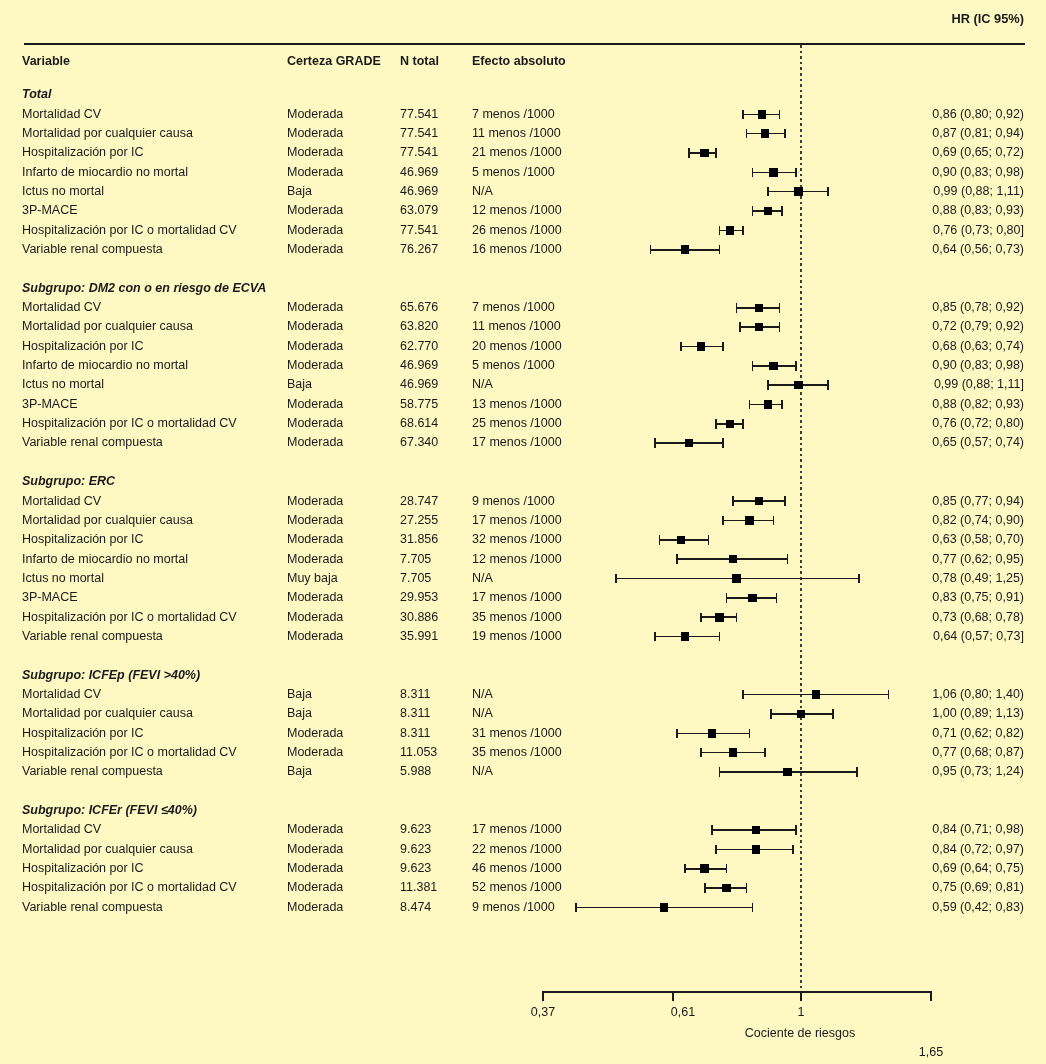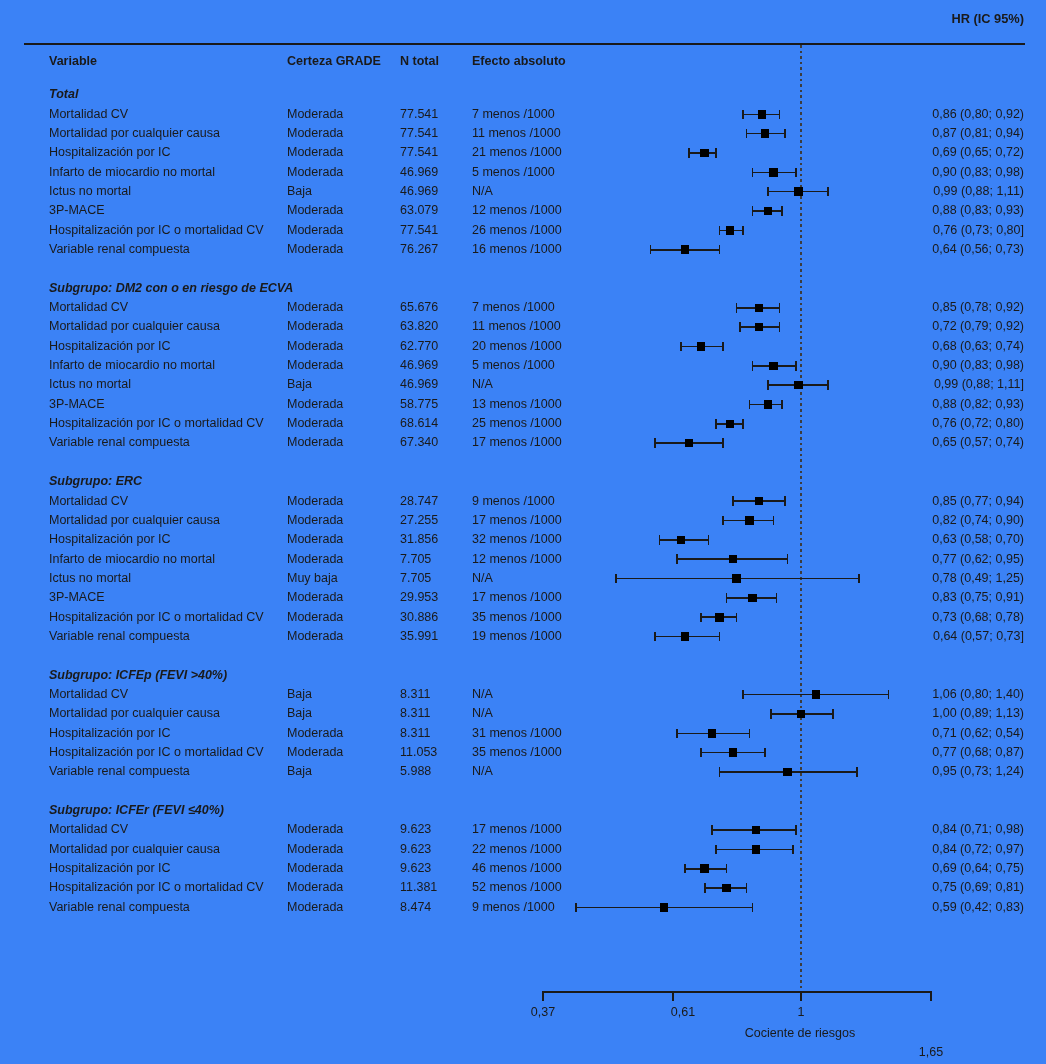--- a/index.html
+++ b/index.html
@@ -1,25 +1,25 @@
 <!DOCTYPE html>
 <html><head>
 <meta charset="utf-8">
 <style>
   html,body{margin:0;padding:0;background:#fff;}
   .page{
-    position:relative;width:1046px;height:1064px;background:#3b82f6;
+    position:relative;width:1046px;height:1064px;background:#fef9c3;
     font-family:"Liberation Sans","DejaVu Sans",sans-serif;
     font-size:12.5px;color:#1a1a1a;overflow:hidden;
   }
   .hr-header{position:absolute;top:11px;right:22px;font-weight:700;font-size:12.8px;white-space:nowrap;}
   .top-rule{position:absolute;left:24px;top:43px;width:1001px;height:1.6px;background:#1a1a1a;}
   .col-headers{position:absolute;top:52px;left:0;right:0;height:20px;font-weight:700;}
   .cell{position:absolute;top:0;white-space:nowrap;line-height:19.35px;}
-  .cell.var{left:49px;}
+  .cell.var{left:22px;}
   .cell.grade{left:287px;}
   .cell.n{left:400px;}
   .cell.eff{left:472px;}
   .cell.hr-label{right:22px;text-align:center;}
   #rows{position:absolute;top:85.3px;left:0;right:0;}
   .row{position:relative;height:19.35px;}
   .section-title{font-weight:700;font-style:italic;}
   .ci-line{position:absolute;top:50%;height:1.6px;margin-top:-0.8px;background:#1a1a1a;}
   .ci-cap{position:absolute;top:50%;width:1.6px;height:9.5px;margin-top:-4.75px;background:#1a1a1a;}
   .marker{position:absolute;top:50%;width:8.5px;height:8.5px;margin-top:-4.25px;background:#000;}
@@ -354,21 +354,21 @@
       </div>
       <div class="row">
         <span class="cell var">Hospitalización por IC</span>
         <span class="cell grade">Moderada</span>
         <span class="cell n">8.311</span>
         <span class="cell eff">31 menos /1000</span>
         <div class="ci-line" style="left: 676.95px; width: 72.5523px;"></div>
         <div class="ci-cap" style="left: 676.15px;"></div>
         <div class="ci-cap" style="left: 748.702px;"></div>
         <div class="marker" style="left: 707.874px;"></div>
-        <span class="cell hr-label">0,71 (0,62; 0,54)</span>
+        <span class="cell hr-label">0,71 (0,62; 0,82)</span>
       </div>
       <div class="row">
         <span class="cell var">Hospitalización por IC o mortalidad CV</span>
         <span class="cell grade">Moderada</span>
         <span class="cell n">11.053</span>
         <span class="cell eff">35 menos /1000</span>
         <div class="ci-line" style="left: 700.921px; width: 63.9409px;"></div>
         <div class="ci-cap" style="left: 700.121px;"></div>
         <div class="ci-cap" style="left: 764.061px;"></div>
         <div class="marker" style="left: 728.926px;"></div>

